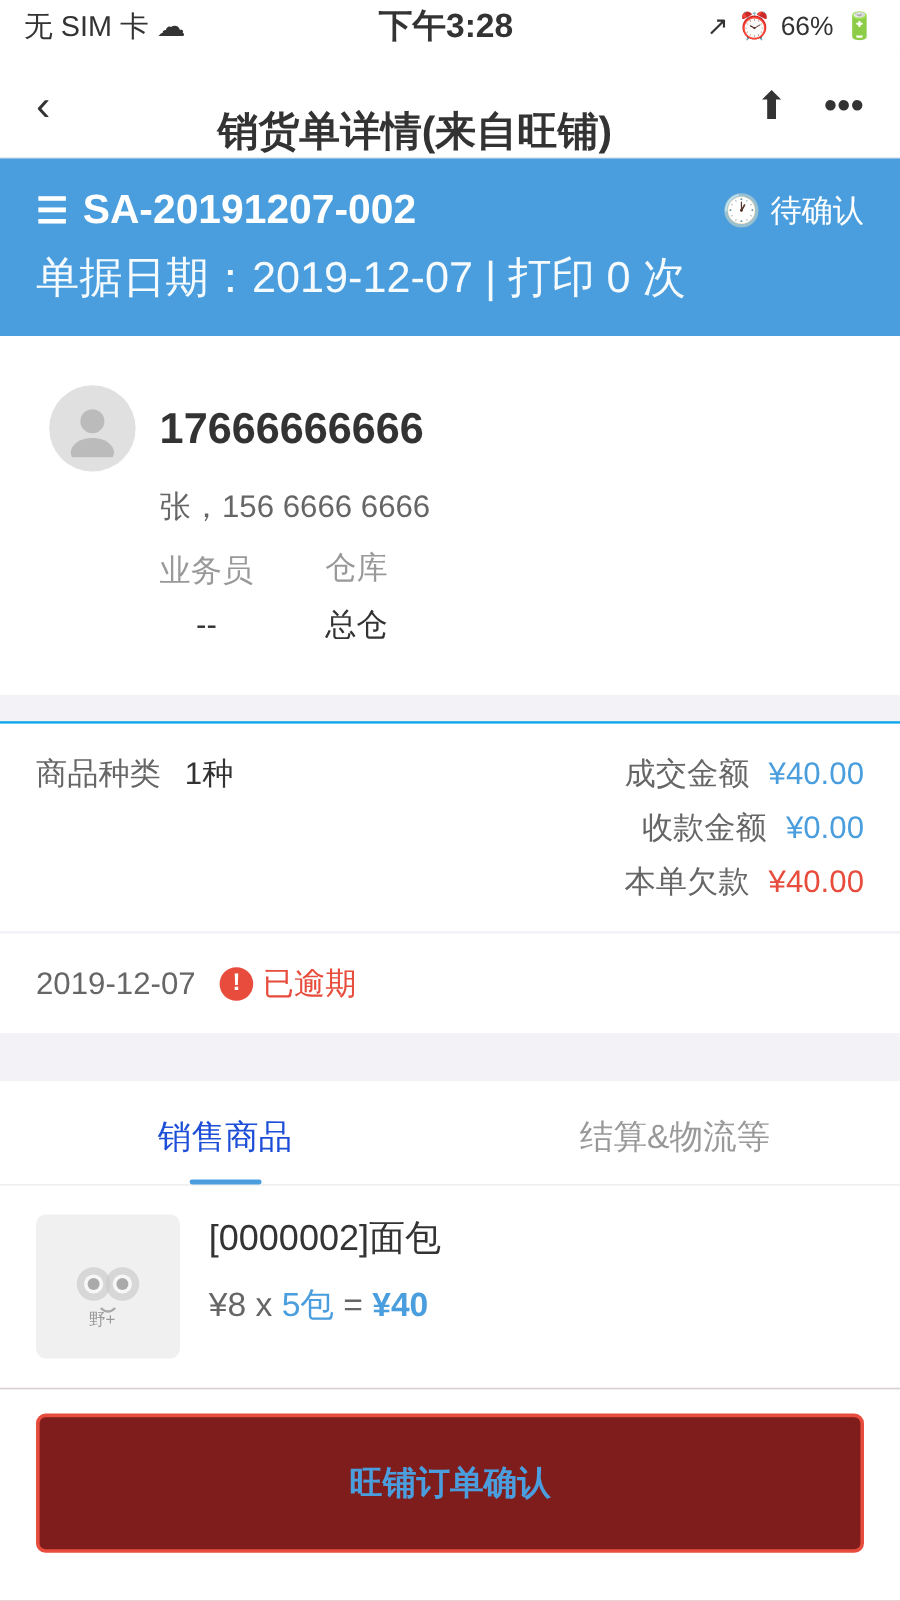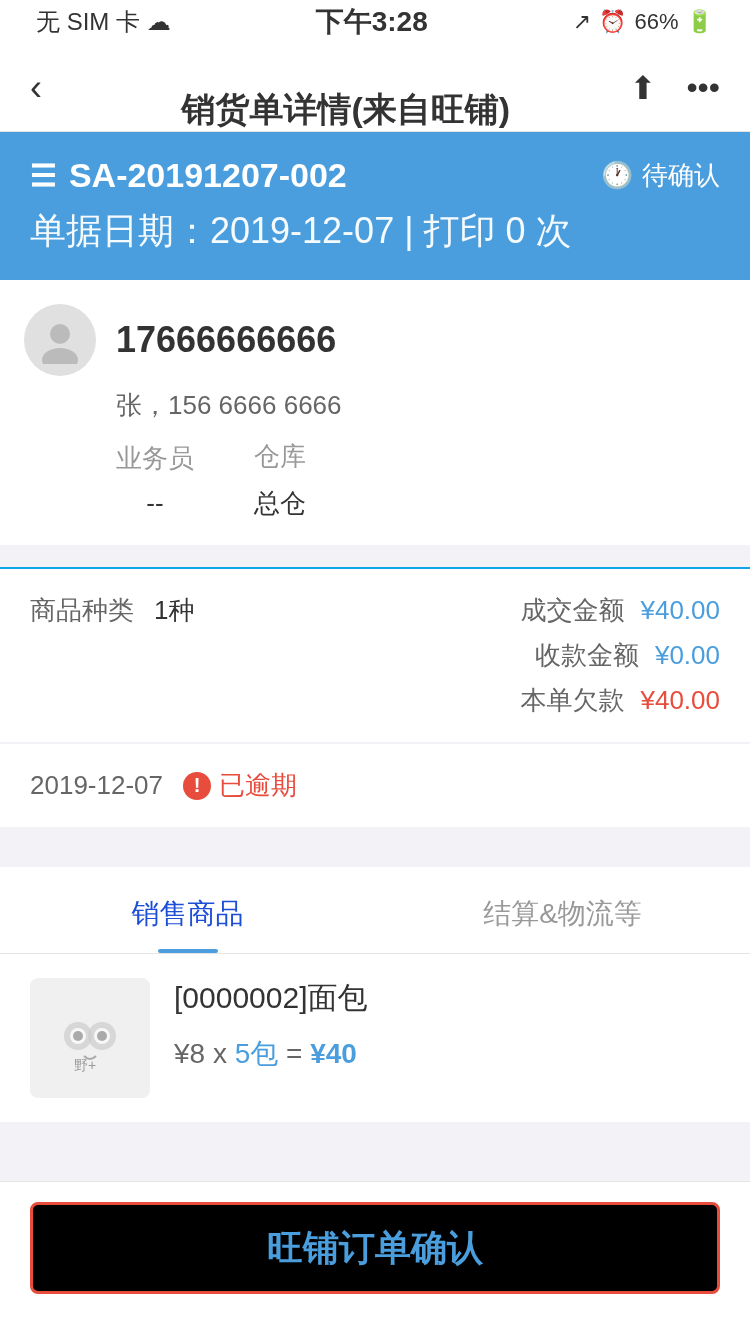--- a/index.html
+++ b/index.html
@@ -13,21 +13,21 @@
       color: #333;
     }
 
     
     .status-bar {
       height: 44px;
       background: #fff;
       display: flex;
       align-items: center;
       justify-content: space-between;
-      padding: 0 36px;
+      padding: 0 20px;
       font-size: 24px;
       font-weight: 500;
     }
     .status-left { display: flex; align-items: center; gap: 10px; }
     .status-center { font-size: 28px; font-weight: 600; }
     .status-right { display: flex; align-items: center; gap: 8px; font-size: 22px; }
 
     
     .nav-bar {
       height: 88px;
@@ -94,21 +94,21 @@
     }
     .order-date {
       font-size: 36px;
       color: #fff;
       opacity: 0.95;
     }
 
     
     .customer-card {
       background: #fff;
-      padding: 24px;
+      padding: 41px;
       margin-bottom: 2px;
     }
     .customer-top {
       display: flex;
       align-items: center;
       gap: 20px;
       margin-bottom: 12px;
     }
     .customer-avatar {
       width: 72px;
@@ -291,25 +291,25 @@
       position: fixed;
       bottom: 0;
       left: 0;
       width: 750px;
       background: #fff;
       padding: 20px 30px 40px;
       border-top: 1px solid #e5e5e5;
     }
     .confirm-button {
       width: 100%;
-      height: 92px;
+      height: 116px;
       border: 3px solid #e74c3c;
-      background: #000000;
+      background: #7f1d1d;
       color: #4a9ede;
-      font-size: 36px;
+      font-size: 28px;
       font-weight: 600;
       border-radius: 8px;
       cursor: pointer;
       display: flex;
       align-items: center;
       justify-content: center;
     }
 
     .divider {
       height: 20px;

